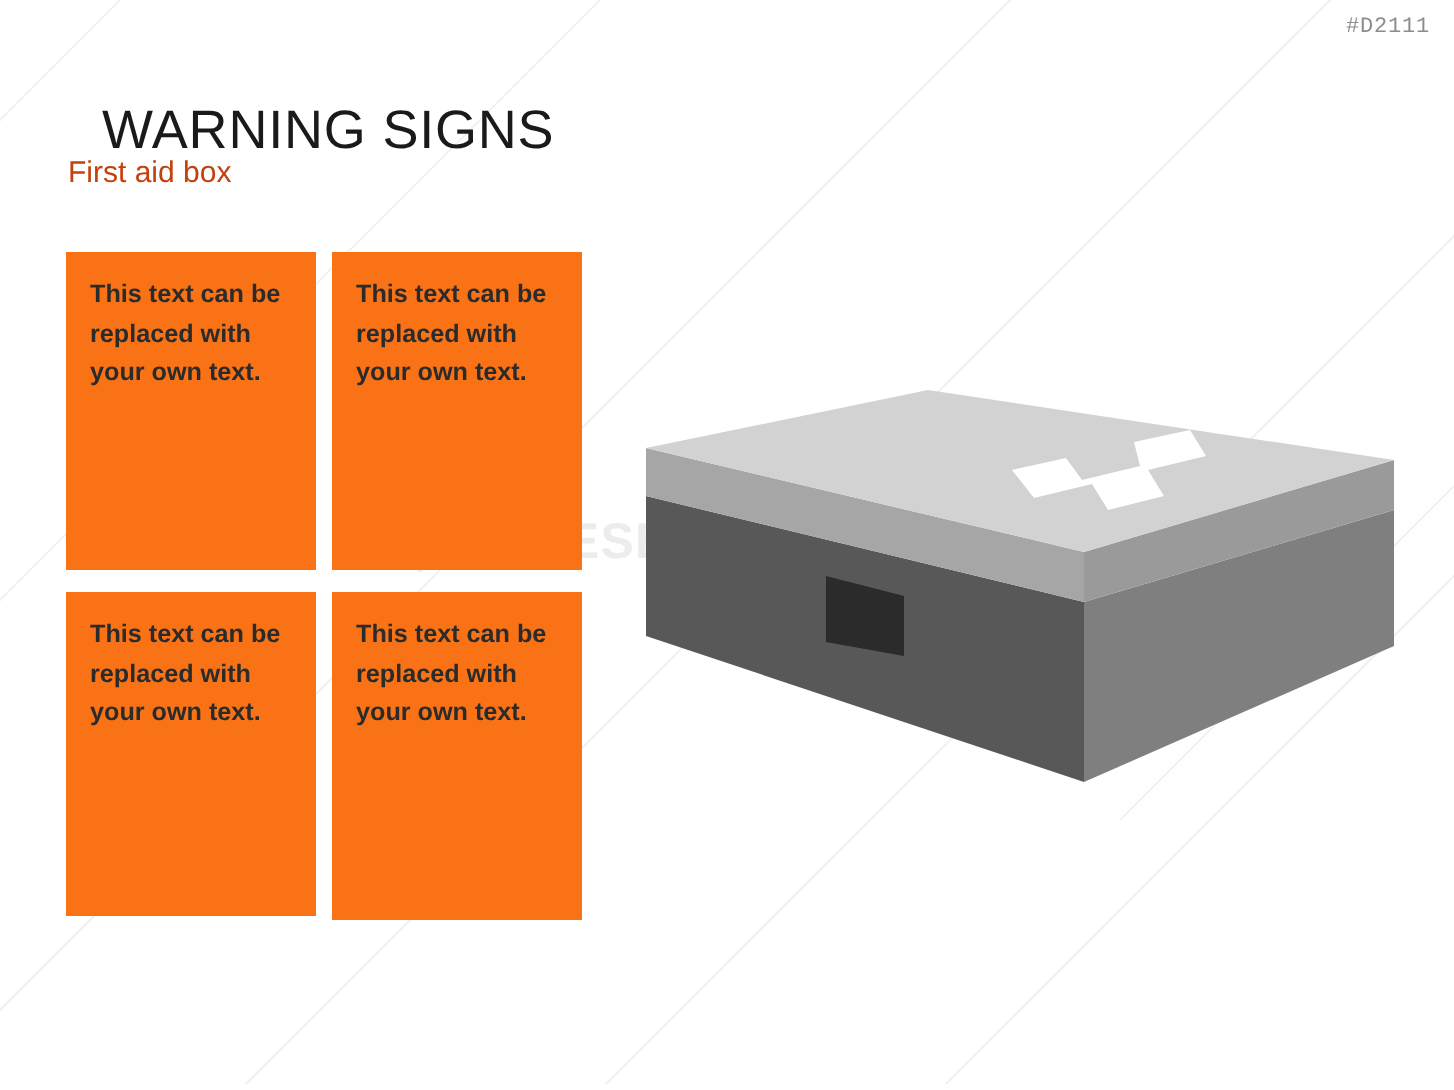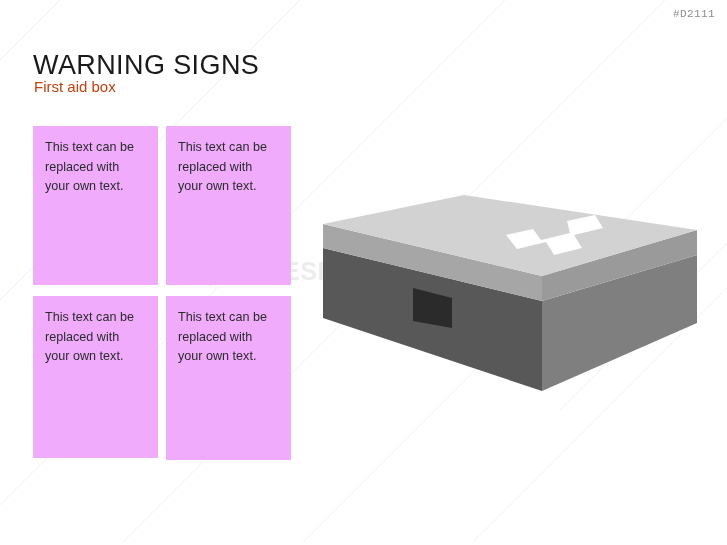--- a/index.html
+++ b/index.html
@@ -36,21 +36,21 @@
     top: 8px;
     right: 12px;
     font-family: "Liberation Mono", "DejaVu Sans Mono", monospace;
     font-size: 11px;
     letter-spacing: 0.4px;
     color: #8c8c8c;
     z-index: 6;
   }
   .title {
     position: absolute;
-    left: 33px;
+    left: 51px;
     top: 33px;
     font-size: 27px;
     font-weight: 400;
     letter-spacing: 0.4px;
     color: #1a1a1a;
     line-height: 1.1;
     z-index: 6;
     white-space: nowrap;
   }
   .subtitle {
@@ -61,23 +61,24 @@
     font-weight: 400;
     color: #c2410c;
     line-height: 1.2;
     z-index: 6;
     white-space: nowrap;
   }
 
   
   .textbox {
     position: absolute;
-    background: #f0abfc;
+    background: #f97316;
     box-sizing: border-box;
     z-index: 4;
+    font-weight: bold;
   }
   .textbox p {
     margin: 0;
     font-size: 12.6px;
     line-height: 1.55;
     color: #2b2b2b;
     white-space: pre-line;
   }
   .tb1 { left: 33px;  top: 126px; width: 125px; height: 159px; padding: 12px 14px 0 12px; }
   .tb2 { left: 166px; top: 126px; width: 125px; height: 159px; padding: 12px 14px 0 12px; }

